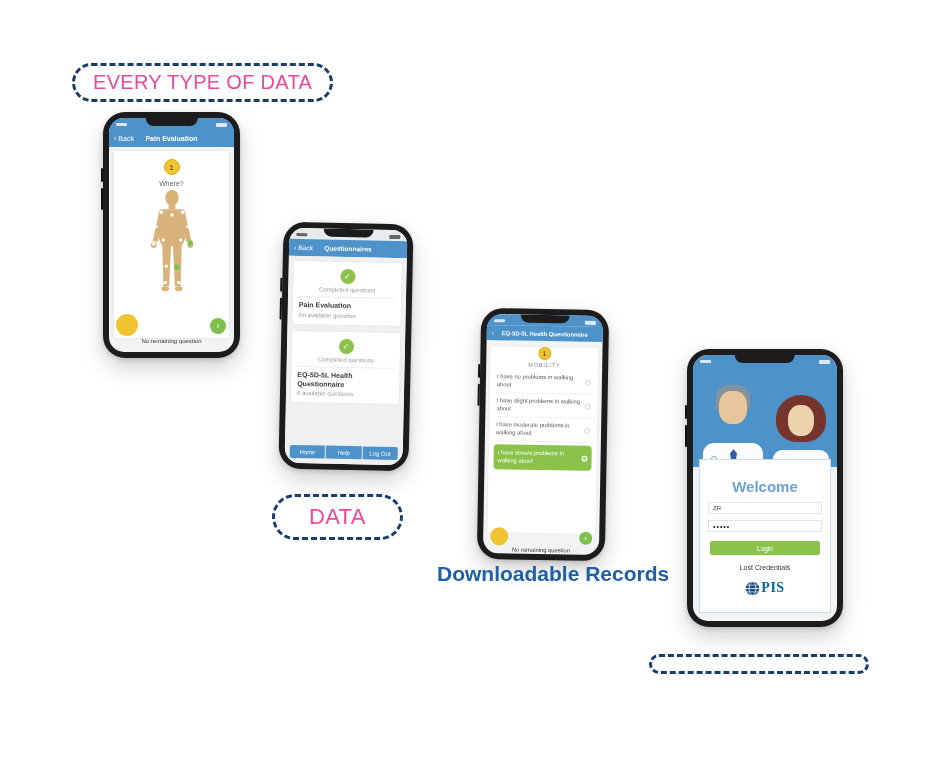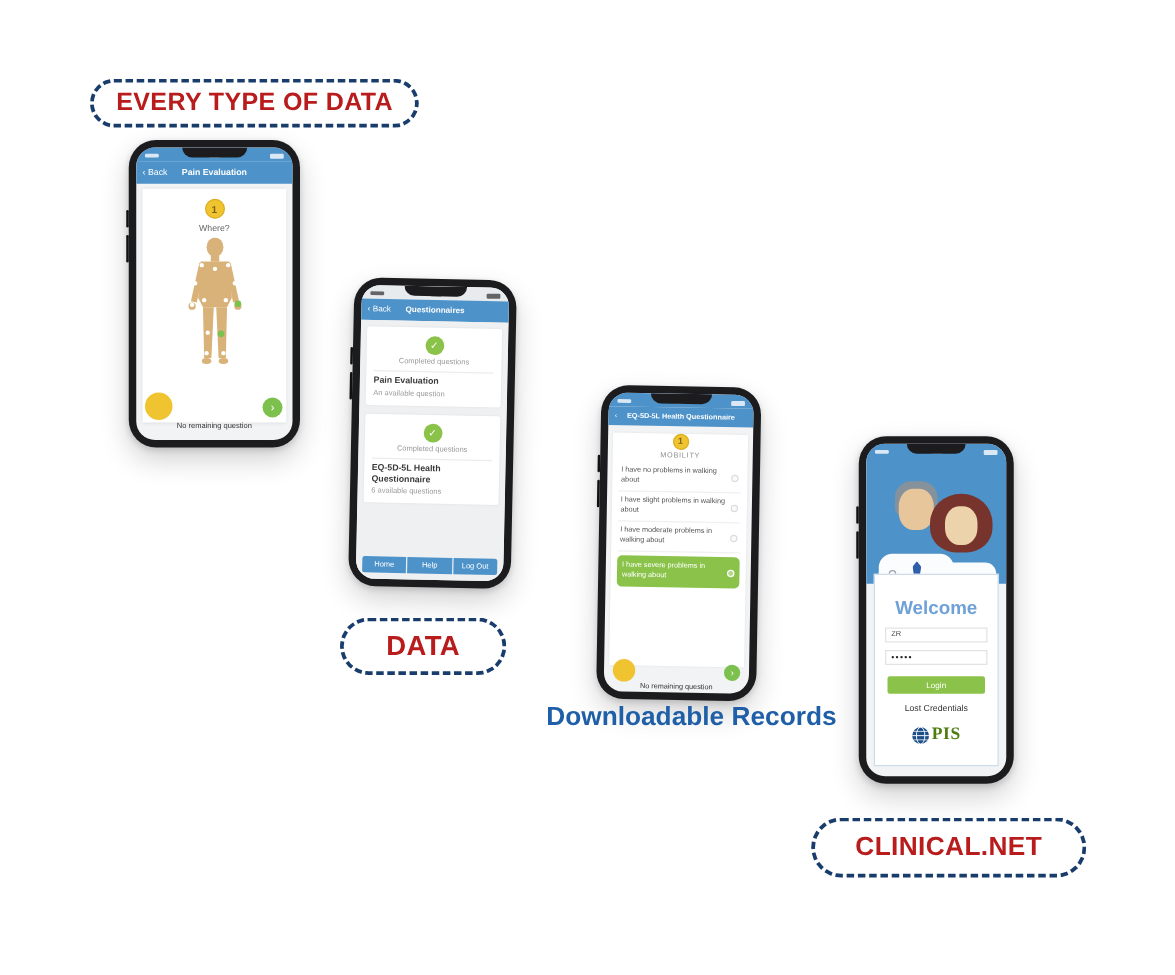--- a/index.html
+++ b/index.html
@@ -2,21 +2,21 @@
 <html><head>
 <meta charset="utf-8">
 <style>
   * { box-sizing: border-box; margin: 0; padding: 0; }
   html,body { background:#ffffff; }
   body { font-family: "Liberation Sans", sans-serif; }
   .canvas { position:relative; width:940px; height:780px; background:#fff; overflow:hidden; }
 
   
   .badge { position:absolute; border:3px dashed #183c6b; border-radius:30px;
-           color:#b91c1c; font-weight:bold; background:#fff; text-align:center;
+           color:#ec4899; font-weight:normal; background:#fff; text-align:center;
            padding:5px 18px; letter-spacing:0.3px; white-space:nowrap; }
   .badge-2line { white-space:normal; line-height:1.35; padding:7px 20px; border-radius:38px; }
   .badge-2line span { display:block; }
   .caption { position:absolute; color:#1f5fa8; font-weight:bold; white-space:nowrap; }
 
   
   .phone { position:absolute; }
   .frame { position:relative; width:100%; height:100%; background:#1c1c1e; border-radius:22px;
            padding:6px; box-shadow:0 10px 22px rgba(0,0,0,.18), 0 2px 5px rgba(0,0,0,.15); }
   .frame::before { content:""; position:absolute; left:-2px; top:56px; width:2px; height:14px; background:#111; border-radius:2px; }
@@ -106,21 +106,21 @@
               border:1px solid #cddcea; z-index:3; padding-top:18px; }
   .p4-welcome { text-align:center; font-size:15px; font-weight:600; color:#6fa0d8; }
   .fld { display:block; width:calc(100% - 16px); margin:7px 8px 0; height:12px; border:1px solid #e3e3e3;
          background:#fff; font-size:6px; color:#444; padding:0 4px; font-family:"Liberation Sans", sans-serif; }
   .fld.pwd { font-size:7px; letter-spacing:1px; color:#222; margin-top:6px; }
   .login-btn { margin:9px 10px 0; height:14px; background:#8bc34a; border-radius:2px; color:#fff;
                font-size:6.5px; display:flex; align-items:center; justify-content:center; cursor:pointer; }
   .lost { text-align:center; font-size:7px; color:#333; margin-top:9px; cursor:pointer; }
   .opis { display:flex; align-items:center; justify-content:center; gap:1px; margin-top:9px; }
   .opis svg { width:15px; height:15px; display:block; }
-  .opis-txt { font-family:"Liberation Serif", serif; font-weight:bold; font-size:14px; color:#4d7c0f; letter-spacing:.5px; }
+  .opis-txt { font-family:"Liberation Serif", serif; font-weight:bold; font-size:14px; color:#0369a1; letter-spacing:.5px; }
 </style>
 </head>
 <body>
 
 <div class="canvas">
 
   <div class="badge" style="left:72px; top:63px; font-size:20px;">EVERY TYPE OF DATA</div>
 
   <div class="phone" style="left:103px; top:112px; width:137px; height:246px;">
     <div class="frame">
@@ -269,21 +269,21 @@
           <div class="p3-note">No remaining question</div>
         </div>
       </div>
     </div>
   </div>
 
   <div class="badge" style="left:272px; top:494px; font-size:22px; padding:7px 34px;">DATA</div>
 
   <div class="caption" style="left:437px; top:562px; font-size:21px;">Downloadable Records</div>
 
-  <div class="phone" style="left:687px; top:349px; width:124px; height:278px;">
+  <div class="phone" style="left:687px; top:349px; width:156px; height:278px;">
     <div class="frame">
       <div class="screen">
         <div class="notch"></div>
         <div class="p4-hero">
           <div class="sb">
               <i class="s1"></i>
               <i class="s2"></i>
               <i class="s3"></i>
             </div>
           <div class="doc doc-m">
@@ -315,16 +315,15 @@
               <line x1="2.4" y1="14.5" x2="17.6" y2="14.5" stroke="#ffffff" stroke-width="0.8"></line>
             </svg>
             <span class="opis-txt">PIS</span>
           </div>
         </div>
       </div>
     </div>
   </div>
 
   <div class="badge badge-2line" style="left:649px; top:654px; font-size:21px; width:220px;">
-    <span>CLINICAL.NET</span>
   </div>
 
 </div>
 
 </body></html>

